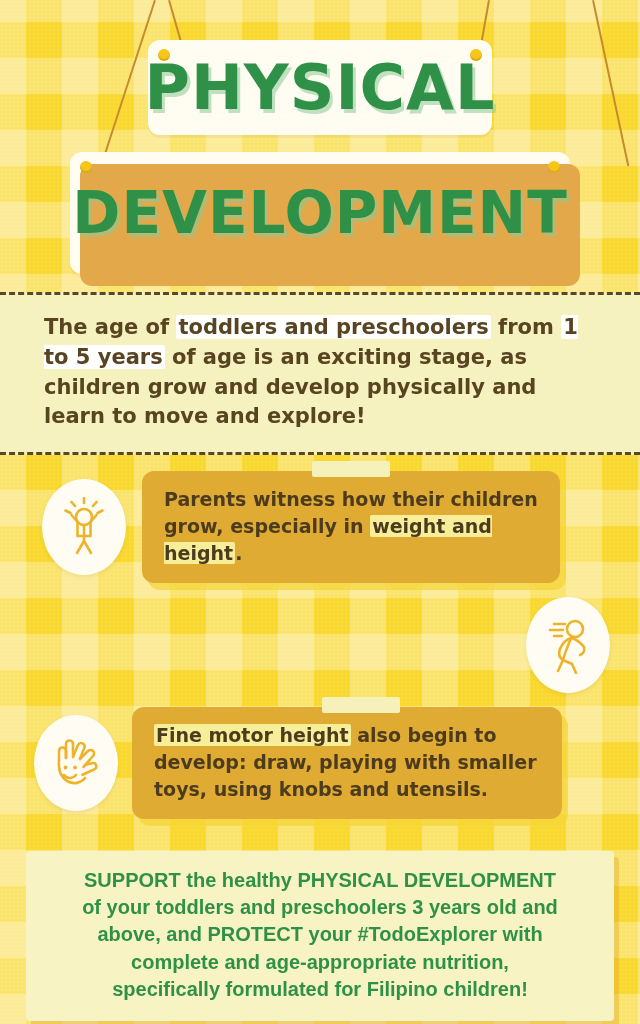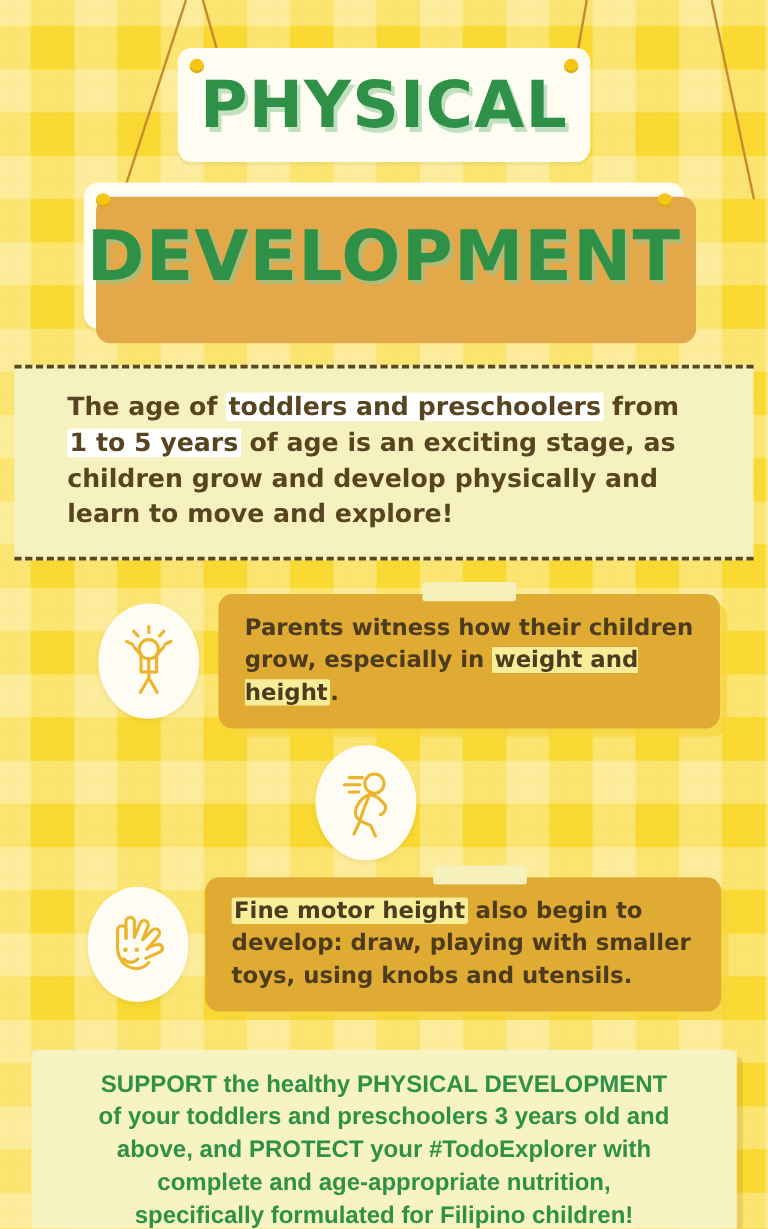--- a/index.html
+++ b/index.html
@@ -95,38 +95,38 @@
   }
   .sign-title {
     color: #2f9148;
     font-weight: 700;
     letter-spacing: 1px;
     line-height: 1;
     text-shadow: 3px 4px 0 rgba(140, 200, 150, 0.55);
     font-family: "DejaVu Sans", sans-serif;
     white-space: nowrap;
   }
-  .sign-1 .sign-title { font-size: 54px; }
+  .sign-1 .sign-title { font-size: 62px; }
   .sign-2 .sign-title { font-size: 58px; }
 
   .pin {
     position: absolute;
     width: 12px;
     height: 12px;
     border-radius: 50%;
     background: #f5c518;
     box-shadow: inset 0 -2px 0 rgba(190,140,10,0.45);
   }
   .pin.tl { left: 10px; top: 9px; }
   .pin.tr { right: 10px; top: 9px; }
 
   
   .intro {
     position: relative;
-    margin: 12px;
+    margin: 0;
     background: #f6f2bf;
     border-top: 3px dashed #5b4720;
     border-bottom: 3px dashed #5b4720;
     padding: 18px 40px 20px 44px;
     box-sizing: border-box;
   }
   .intro p {
     margin: 0;
     color: #584421;
     font-size: 21px;
@@ -144,21 +144,20 @@
   .cards {
     position: relative;
     padding: 16px 0 6px 0;
   }
   .card-row {
     position: relative;
     display: flex;
     align-items: center;
     margin-bottom: 14px;
     min-height: 96px;
-    justify-content: center;
   }
   .card-row.right-icon { flex-direction: row-reverse; }
 
   .icon-bubble {
     flex: 0 0 auto;
     width: 84px;
     height: 96px;
     background: #fffdf3;
     border-radius: 50%;
     display: flex;

